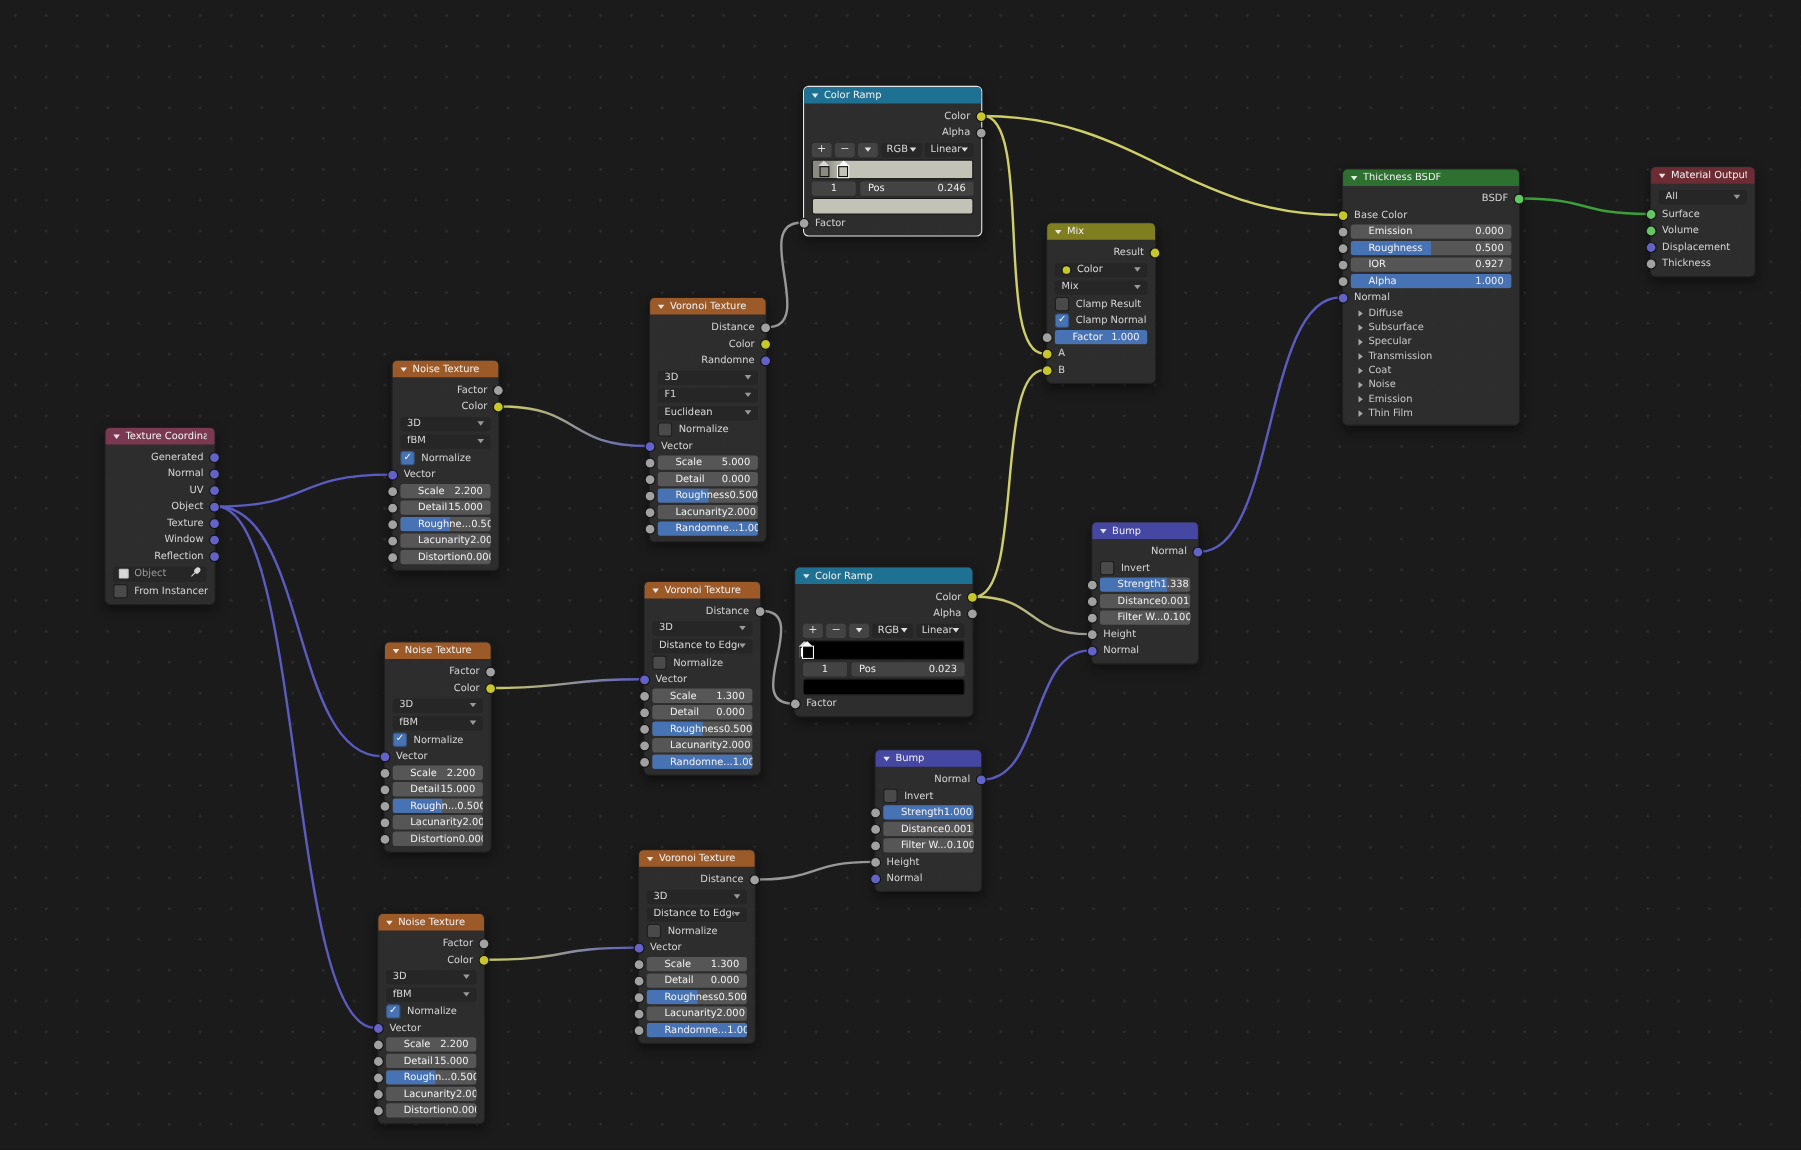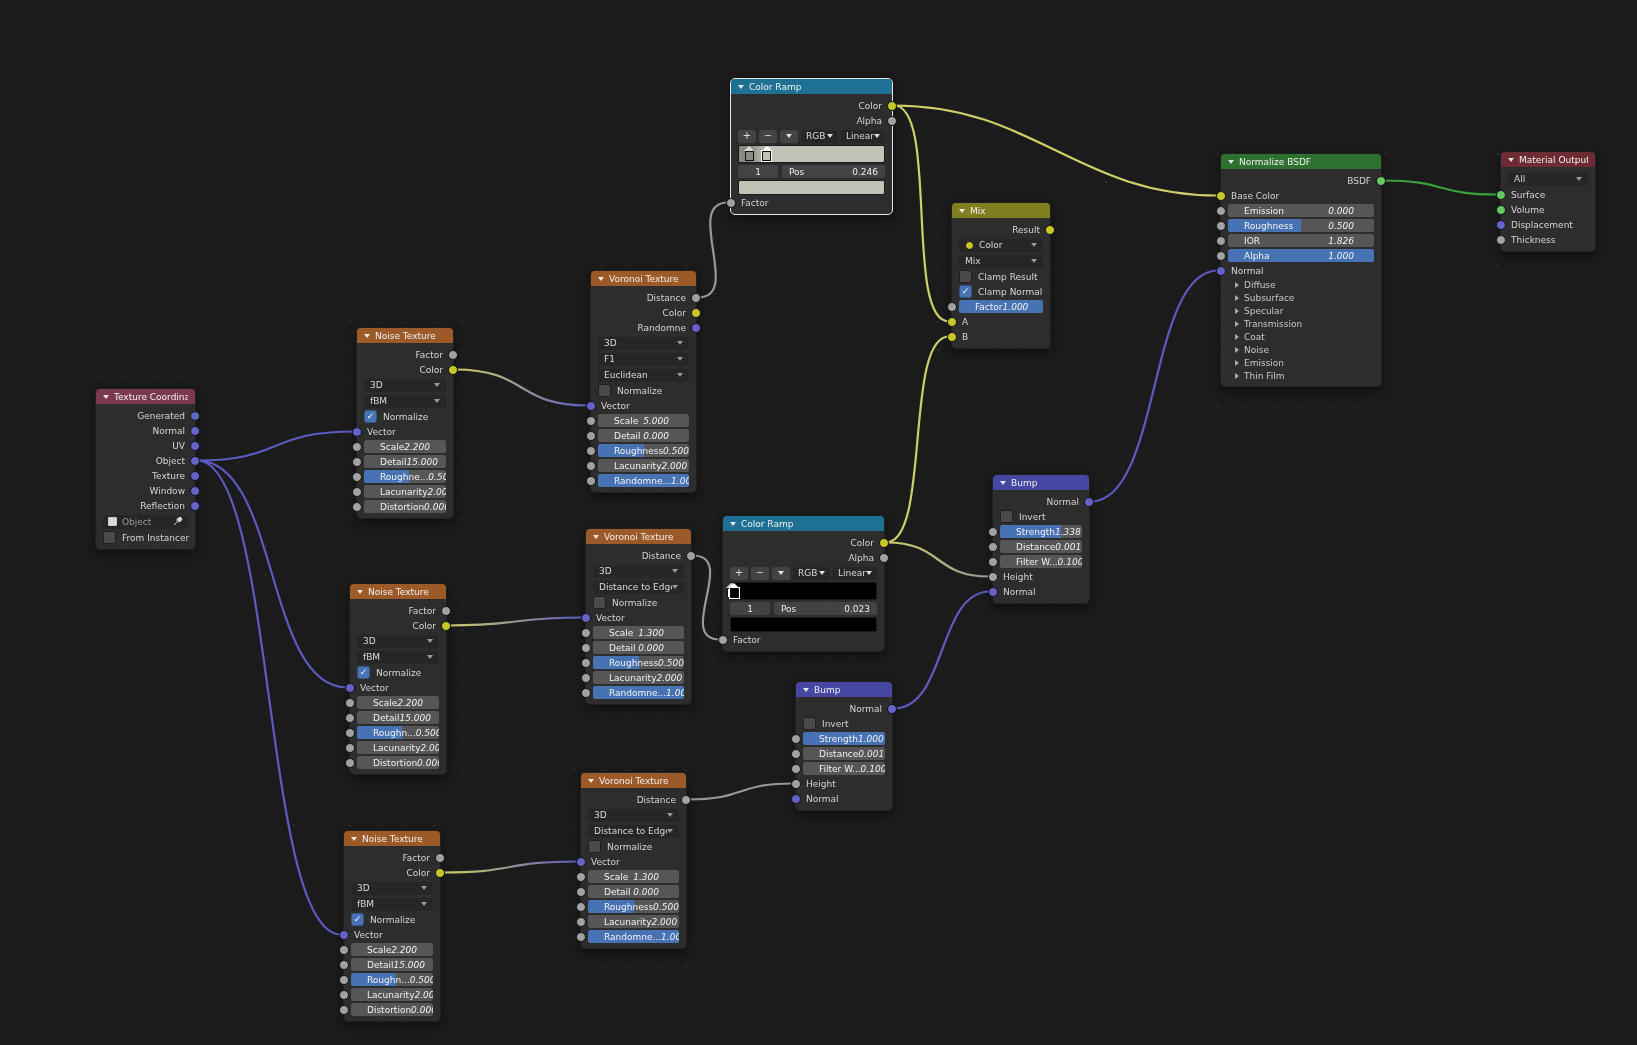--- a/index.html
+++ b/index.html
@@ -39,21 +39,21 @@
   .sock{position:absolute;top:50%;width:8px;height:8px;margin-top:-4.5px;border-radius:50%;border:1px solid #131313;z-index:3;}
   .sock.l{left:-5px;} .sock.r{right:-5px;}
   .wid{flex:1;margin:0 7px;height:13px;border-radius:2.5px;display:flex;align-items:center;position:relative;overflow:hidden;}
   .dd{background:#262626;color:#d9d9d9;padding:0 6px;justify-content:flex-end;}
   .dd .tri-down{border-top-color:#9a9a9a;border-left-width:3px;border-right-width:3px;}
   .dd .dot{width:7px;height:7px;border-radius:50%;margin-right:5px;border:1px solid #141414;flex:none;}
   .dd .dv{flex:1;white-space:nowrap;overflow:hidden;}
   .sldw{background:#565656;color:#f2f2f2;}
   .sldw .fill{position:absolute;left:0;top:0;bottom:0;background:#4772b3;}
   .sldw .lbl2{position:relative;margin-left:16px;flex:1;white-space:nowrap;}
-  .sldw .val{position:relative;margin-right:20px;white-space:nowrap;font-style:italic;}
+  .sldw .val{position:relative;margin-right:7px;white-space:nowrap;}
   .cbx{width:11px;height:11px;border-radius:2.5px;background:#4a4a4a;border:1px solid #1e1e1e;margin-left:7px;margin-right:6px;display:flex;align-items:center;justify-content:center;flex:none;color:#fff;font-size:9px;line-height:1;}
   .cbx.on{background:#4772b3;border-color:#35557f;}
   .tools{display:flex;gap:3px;margin:0 7px;height:16px;align-items:center;}
   .tbtn{width:18px;height:13px;background:#434343;border-radius:2.5px;color:#ddd;display:flex;align-items:center;justify-content:center;font-size:10px;line-height:1;flex:none;}
   .tdd{height:13px;background:#262626;border-radius:2.5px;color:#d9d9d9;display:flex;align-items:center;justify-content:space-between;padding:0 5px;}
   .rampbar{position:relative;flex:1;margin:0 7px;height:16px;border-radius:2px;border:1px solid #1a1a1a;}
   .handle{position:absolute;top:0;width:10px;height:100%;}
   .handle .hv{position:absolute;top:0;left:0;width:0;height:0;border-left:5px solid transparent;border-right:5px solid transparent;border-bottom:5px solid #d8d8d8;}
   .handle .hb{position:absolute;top:5px;left:0.5px;width:7px;height:8px;border:1px solid #101010;}
   .handle.sel .hv{border-bottom-color:#ffffff;}
@@ -845,21 +845,21 @@
           <span class="lbl">Height</span>
         </div>
         <div class="row in">
           <span class="sock l" style="background: rgb(99, 99, 199);"></span>
           <span class="lbl">Normal</span>
         </div>
       </div>
       <div class="node" style="left: 1220px; top: 153px; width: 160px;">
         <div class="hdr" style="background: rgb(45, 112, 48);">
           <span class="tri-down"></span>
-          <span class="title">Normalize BSDF</span>
+          <span class="title">Thickness BSDF</span>
         </div>
         <div class="row out">
           <span class="lbl">BSDF</span>
           <span class="sock r" style="background: rgb(99, 199, 99);"></span>
         </div>
         <div class="row in">
           <span class="sock l" style="background: rgb(199, 199, 41);"></span>
           <span class="lbl">Base Color</span>
         </div>
         <div class="row sldr">
@@ -876,21 +876,21 @@
             <div class="fill" style="width: 50%;"></div>
             <span class="lbl2">Roughness</span>
             <span class="val">0.500</span>
           </div>
         </div>
         <div class="row sldr">
           <span class="sock l" style="background: rgb(161, 161, 161);"></span>
           <div class="wid sldw">
             <div class="fill" style="width: 0%;"></div>
             <span class="lbl2">IOR</span>
-            <span class="val">1.826</span>
+            <span class="val">0.927</span>
           </div>
         </div>
         <div class="row sldr">
           <span class="sock l" style="background: rgb(161, 161, 161);"></span>
           <div class="wid sldw">
             <div class="fill" style="width: 100%;"></div>
             <span class="lbl2">Alpha</span>
             <span class="val">1.000</span>
           </div>
         </div>

